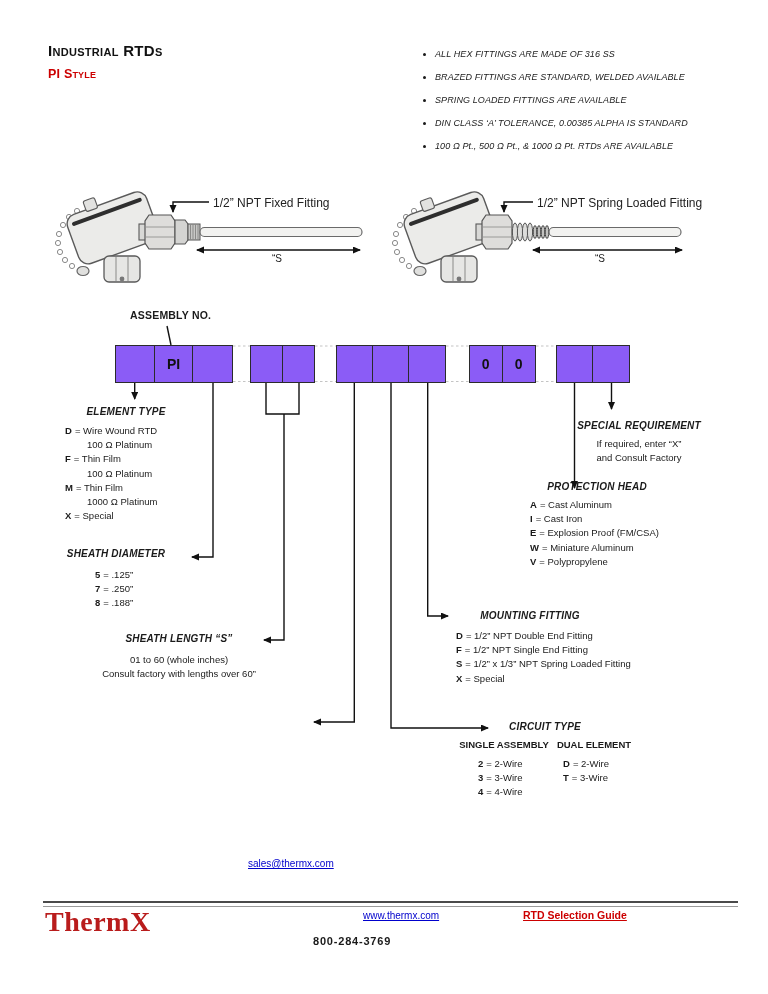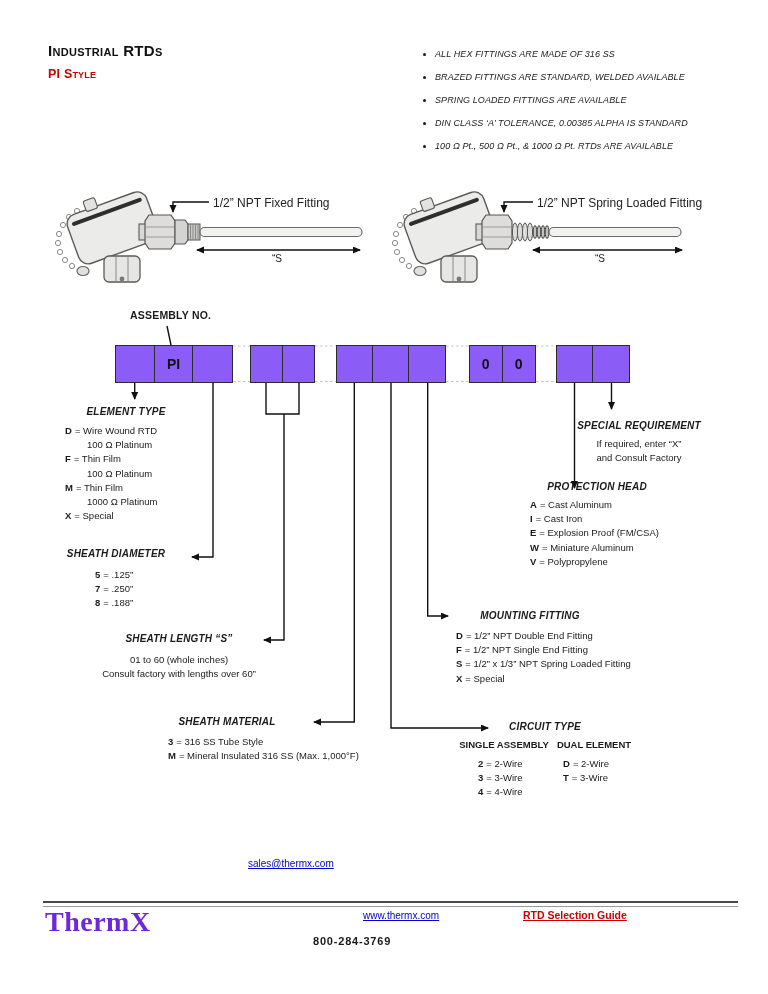--- a/index.html
+++ b/index.html
@@ -29,21 +29,21 @@
   .lines{margin-top:7px;}
   .ln{font-size:9.5px;line-height:14.2px;white-space:nowrap;}
   .ln b{font-weight:700;margin-right:3px;}
   .ln.ind{padding-left:22px;}
   .lines.centered .ln{text-align:center;}
   .circuit-grid{display:grid;grid-template-columns:98px 82px;margin-top:7px;}
   .col-head{font-weight:700;font-size:9.5px;text-align:center;white-space:nowrap;margin-bottom:7px;}
   
   .rule{background:#4a4a4a;height:2.4px;}
   .rule2{background:#9a9a9a;height:1px;}
-  .brand{font-family:"Liberation Serif","DejaVu Serif",serif;font-weight:700;font-size:28px;color:#6d28d9;letter-spacing:.5px;}
+  .brand{font-family:"Liberation Serif","DejaVu Serif",serif;font-weight:700;font-size:28px;color:#b91c1c;letter-spacing:.5px;}
   .link{font-size:10px;color:#0000cc;text-decoration:underline;white-space:nowrap;cursor:pointer;}
   .guide{font-size:10.5px;font-weight:700;color:#cc0000;text-decoration:underline;white-space:nowrap;cursor:pointer;}
   .phone{font-size:11px;font-weight:700;letter-spacing:.8px;white-space:nowrap;}
   svg{display:block;}
   .overlay{position:absolute;left:0;top:0;pointer-events:none;}
 </style>
 </head>
 <body>
 
 <div id="page">
@@ -168,27 +168,20 @@
   </div>
 
   <div class="section" style="left:75px;top:633px;width:208px;">
     <div class="heading">SHEATH LENGTH “S”</div>
     <div class="lines centered" style="margin-top:9px;">
       <div class="ln"><span>01 to 60 (whole inches)</span></div>
       <div class="ln"><span>Consult factory with lengths over 60”</span></div>
     </div>
   </div>
 
-  <div class="section" style="left:117px;top:716px;width:220px;">
-    <div class="heading">SHEATH MATERIAL</div>
-    <div class="lines" style="padding-left:51px;margin-top:8px;">
-      <div class="ln"><b>3</b><span>= 316 SS Tube Style</span></div>
-      <div class="ln"><b>M</b><span>= Mineral Insulated 316 SS (Max. 1,000°F)</span></div>
-    </div>
-  </div>
 
   <div class="section" style="left:549px;top:420px;width:180px;">
     <div class="heading">SPECIAL REQUIREMENT</div>
     <div class="lines centered" style="margin-top:6px;">
       <div class="ln"><span>If required, enter “X”</span></div>
       <div class="ln"><span>and Consult Factory</span></div>
     </div>
   </div>
 
   <div class="section" style="left:500px;top:481px;width:150px;margin-left:22px;">

